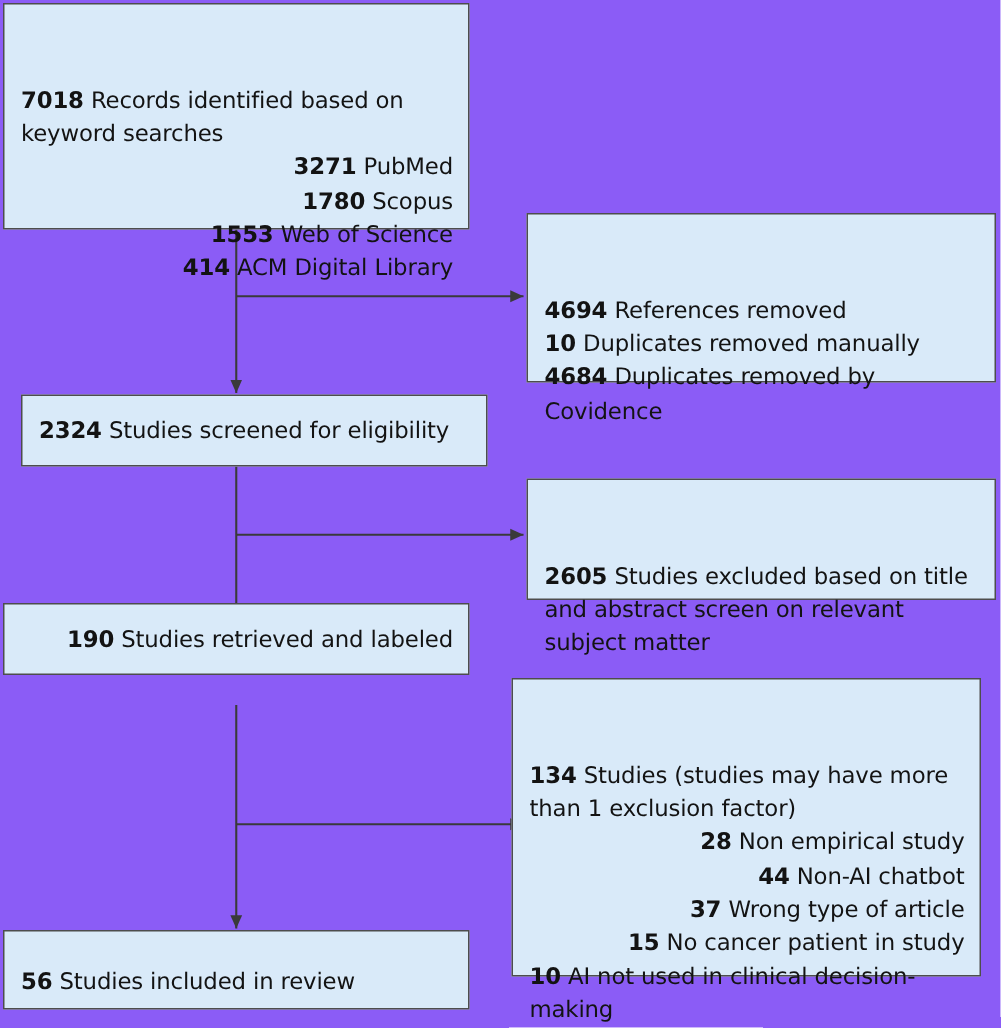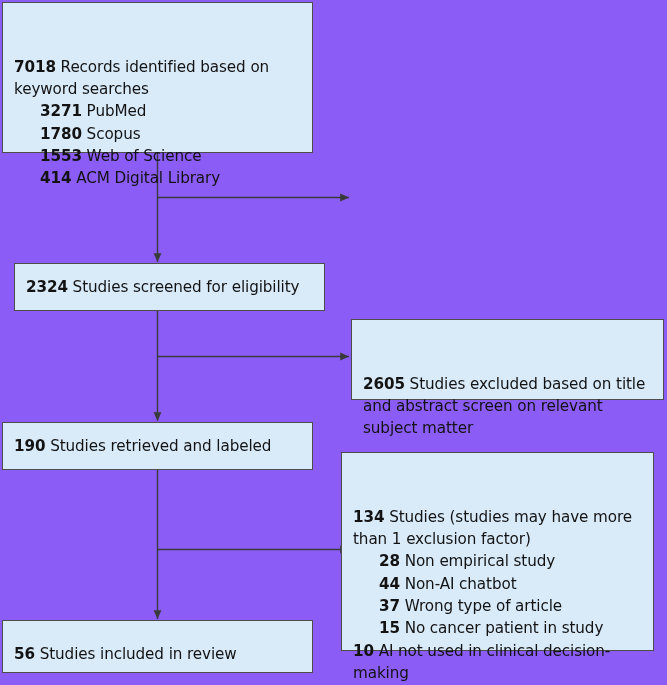--- a/index.html
+++ b/index.html
@@ -34,20 +34,21 @@
   }
   .node .num {
     font-weight: 700;
   }
   .node .line {
     display: block;
   }
   .node .sub {
     display: block;
     text-indent: 0;
+    text-align: right;
   }
   .node .sub .pad {
     display: inline-block;
     width: 26px;
   }
   
   #wires {
     position: absolute;
     left: 0;
     top: 0;
@@ -81,30 +82,33 @@
     <g stroke="#3a3a3a" stroke-width="1.4" fill="none">
       <path d="M 157.5 470 L 157.5 619" marker-end="url(#arrow)"></path>
       <path d="M 157.5 549.5 L 349 549.5" marker-end="url(#arrow)"></path>
     </g>
   </svg>
 
   <div class="node" style="left:2px; top:2px; width:311px; height:151px;">
     <span class="line"><span class="num">7018</span> <span>Records identified based on keyword searches</span></span><span class="sub"><span class="pad"></span><span class="num">3271</span> <span>PubMed</span></span><span class="sub"><span class="pad"></span><span class="num">1780</span> <span>Scopus</span></span><span class="sub"><span class="pad"></span><span class="num">1553</span> <span>Web of Science</span></span><span class="sub"><span class="pad"></span><span class="num">414</span> <span>ACM Digital Library</span></span>
   </div>
 
+  <div class="node" style="left:351px; top:142px; width:313px; height:113px;">
+    <span class="line"><span class="num">4694</span> <span>References removed</span></span><span><span class="pad"></span><span class="num">10</span> <span>Duplicates removed manually</span><br><span class="pad"></span><span class="num">4684</span> <span>Duplicates removed by Covidence</span></span>
+  </div>
 
   <div class="node" style="left:2px; top:263px; width:311px; height:48px; display:flex; align-items:center; padding-top:0; padding-bottom:0;margin-left:12px;">
     <span class="line"><span class="num">2324</span> <span>Studies screened for eligibility</span></span>
   </div>
 
   <div class="node" style="left:351px; top:319px; width:313px; height:81px;">
     <span class="line"><span class="num">2605</span> <span>Studies excluded based on title and abstract screen on relevant subject matter</span></span>
   </div>
 
-  <div class="node" style="left:2px; top:422px; width:311px; height:48px; display:flex; align-items:center; padding-top:0; padding-bottom:0;">
+  <div class="node" style="left:2px; top:402px; width:311px; height:48px; display:flex; align-items:center; padding-top:0; padding-bottom:0;justify-content:flex-end;">
     <span class="line"><span class="num">190</span> <span>Studies retrieved and labeled</span></span>
   </div>
 
   <div class="node" style="left:341px; top:452px; width:313px; height:199px;">
     <span class="line"><span class="num">134</span> <span>Studies (studies may have more than 1 exclusion factor)</span></span><span class="sub"><span class="pad"></span><span class="num">28</span> <span>Non empirical study</span></span><span class="sub"><span class="pad"></span><span class="num">44</span> <span>Non-AI chatbot</span></span><span class="sub"><span class="pad"></span><span class="num">37</span> <span>Wrong type of article</span></span><span class="sub"><span class="pad"></span><span class="num">15</span> <span>No cancer patient in study</span></span><span><span class="pad"></span><span class="num">10</span> <span>AI not used in clinical decision-making</span></span>
   </div>
 
   <div class="node" style="left:2px; top:620px; width:311px; height:53px; display:flex; align-items:center; padding-top:16px; padding-bottom:0;">
     <span class="line"><span class="num">56</span> <span>Studies included in review</span></span>
   </div>

